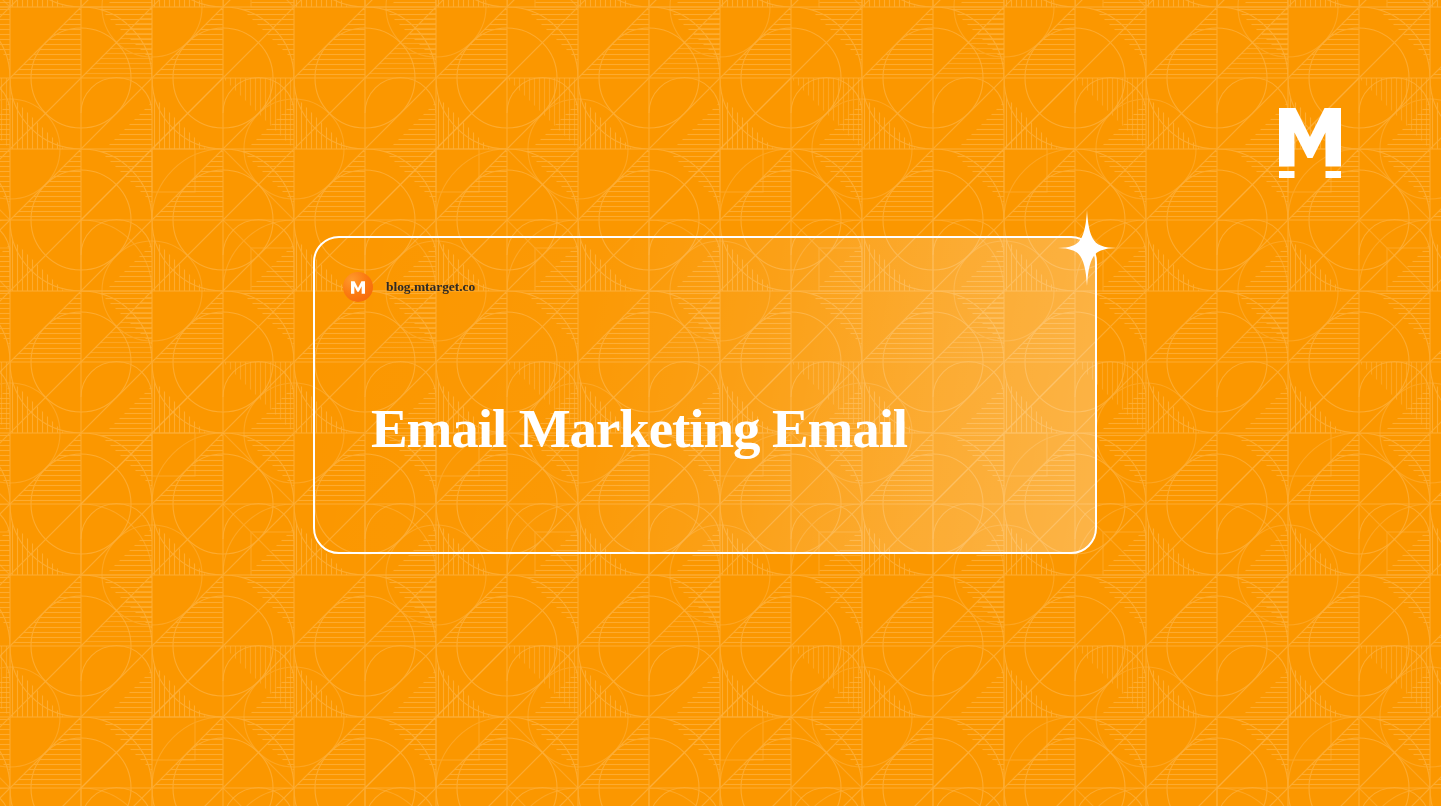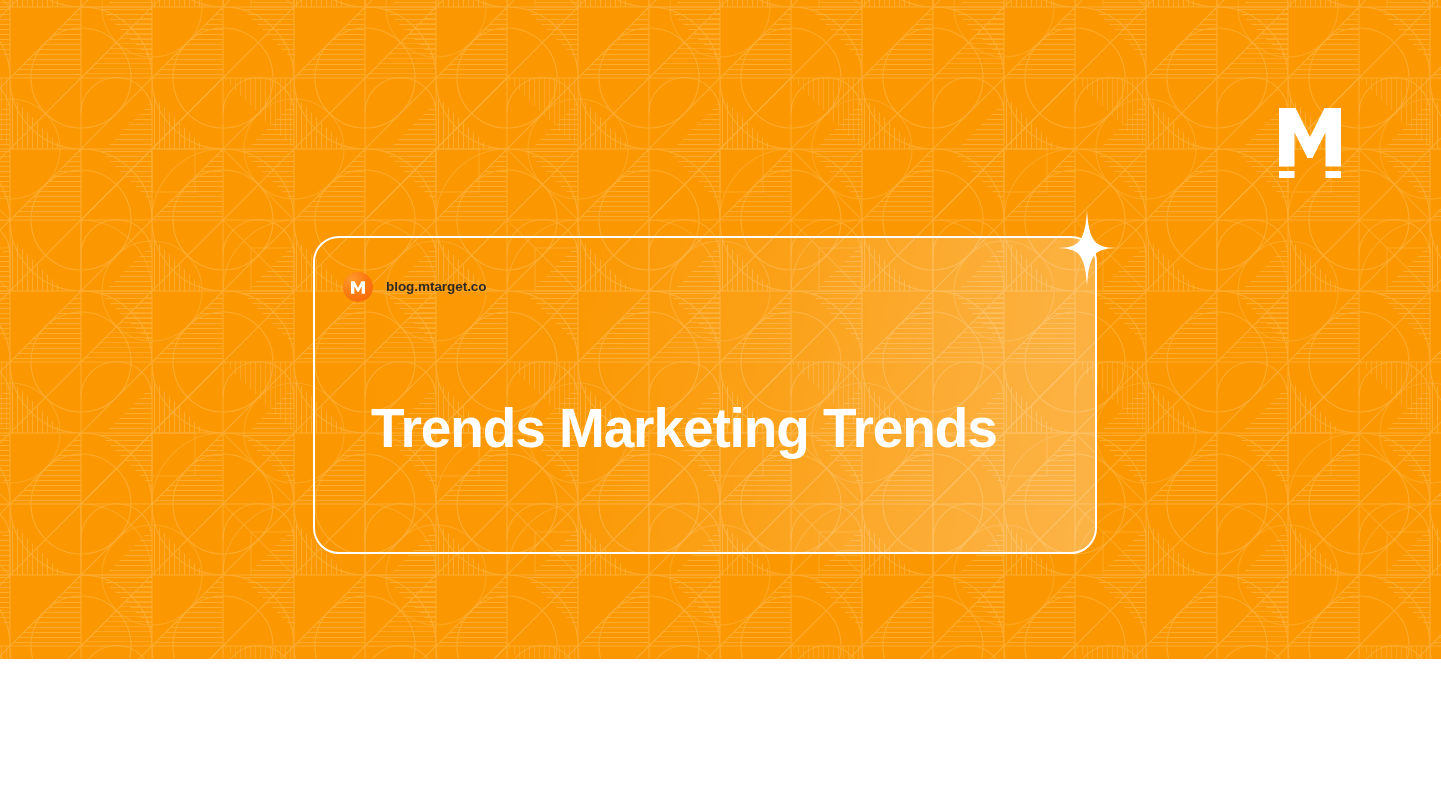--- a/index.html
+++ b/index.html
@@ -3,23 +3,24 @@
 <meta charset="utf-8">
 <style>
   * { margin:0; padding:0; box-sizing:border-box; }
   html, body {
     width:1441px; height:811px;
     overflow:hidden;
     font-family:"Liberation Sans", sans-serif;
   }
   #stage {
     position:relative;
-    width:1441px; height:659px;
+    width:1441px; height:806px;
     background:#7f1d1d;
     overflow:hidden;
+    font-family:Liberation Serif, serif;
   }
   
   #bg-pattern {
     position:absolute; inset:0;
     width:1441px; height:811px;
     pointer-events:none;
   }
   
   #brand-mark {
     position:absolute;
@@ -173,21 +174,21 @@
 
       <div id="source-row">
         <div id="source-badge">
           <svg viewBox="0 0 18 16" width="14" height="13" xmlns="http://www.w3.org/2000/svg" aria-hidden="true">
             <path fill="#FFFFFF" d="M0 0 H4.6 L9 8.6 L13.4 0 H18 V16 H13.7 V6.4 L10 13.6 H8 L4.3 6.4 V16 H0 Z"></path>
           </svg>
         </div>
         <span id="source-url">blog.mtarget.co</span>
       </div>
 
-      <h1 id="card-title">Trends Marketing Trends</h1>
+      <h1 id="card-title">Email Marketing Email</h1>
     </div>
 
     <svg id="sparkle" viewBox="0 0 58 76" xmlns="http://www.w3.org/2000/svg" aria-hidden="true">
       <path fill="#FFFFFF" d="M29 0
                C30.2 20.6 33.6 31.6 42.2 35.2
                C48.0 37.6 52.4 37.8 58 38
                C52.4 38.2 48.0 38.4 42.2 40.8
                C33.6 44.4 30.2 55.4 29 76
                C27.8 55.4 24.4 44.4 15.8 40.8
                C10.0 38.4 5.6 38.2 0 38

